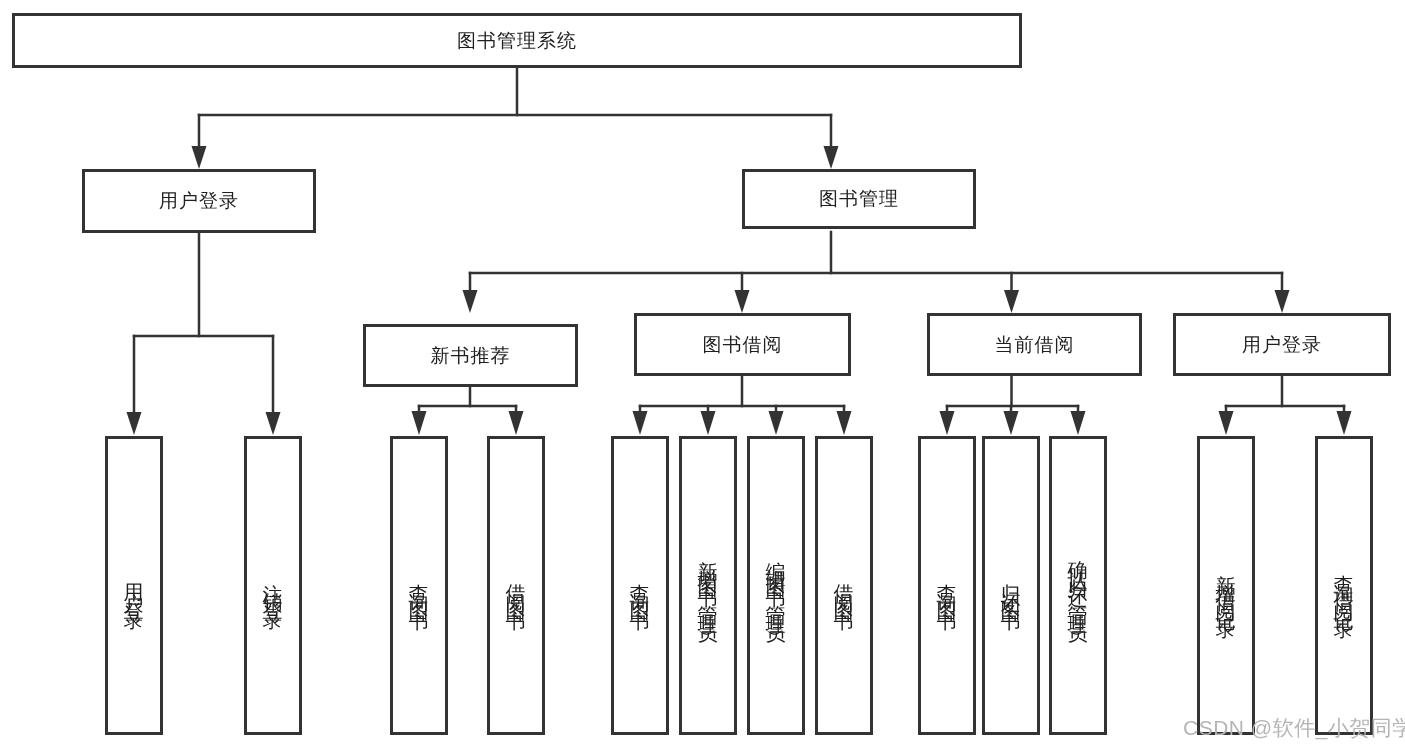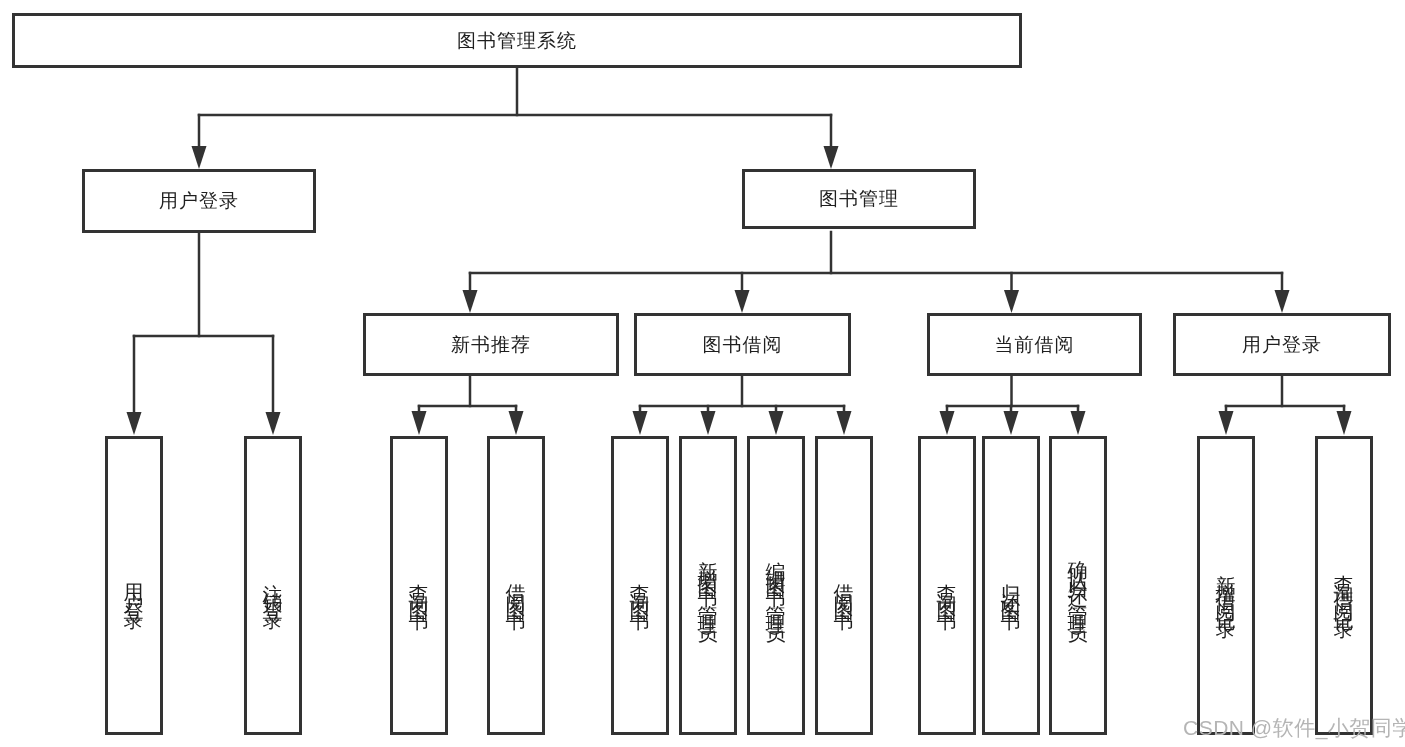--- a/index.html
+++ b/index.html
@@ -108,21 +108,21 @@
   <span>图书管理系统</span>
 </div>
 
 <div class="node" style="left:82px;top:169px;width:234px;height:64px;">
   <span>用户登录</span>
 </div>
 <div class="node" style="left:714px;top:169px;width:234px;height:60px;margin-left:28px;">
   <span>图书管理</span>
 </div>
 
-<div class="node lvl3" style="left:363px;width:256px;">
+<div class="node lvl3" style="left:363px;width:215px;margin-top:11px;">
   <span>新书推荐</span>
 </div>
 <div class="node lvl3" style="left:634px;width:217px;">
   <span>图书借阅</span>
 </div>
 <div class="node lvl3" style="left:927px;width:215px;">
   <span>当前借阅</span>
 </div>
 <div class="node lvl3" style="left:1173px;width:218px;">
   <span>用户登录</span>

